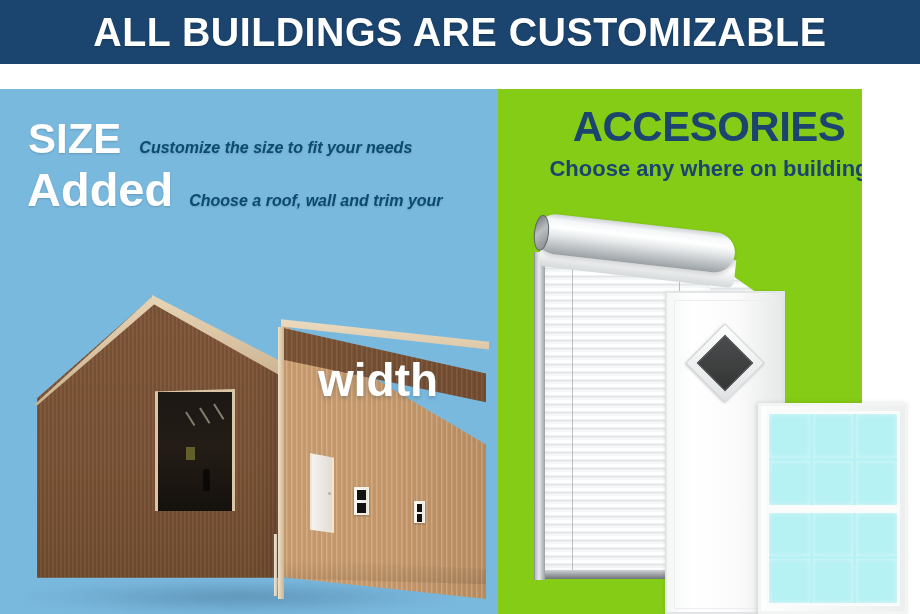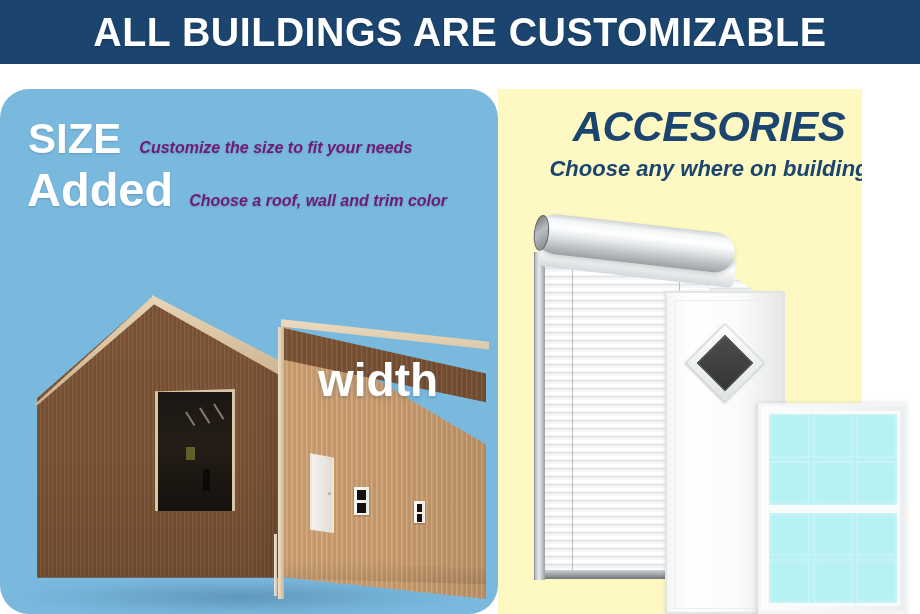--- a/index.html
+++ b/index.html
@@ -44,30 +44,28 @@
   }
 
   
   .left-panel {
     position: absolute;
     left: 0; top: 89px;
     width: 498px;
     height: 525px;
     background: #7ab9de;
     overflow: hidden;
-    border-radius: 29px;
   }
   .right-panel {
     position: absolute;
     left: 498px; top: 89px;
     width: 364px;
     height: 525px;
-    background: #fef9c3;
+    background: #84cc16;
     overflow: hidden;
-    font-style: italic;
   }
 
   
   .size-row {
     position: absolute;
     left: 28px; top: 29px;
     display: flex;
     align-items: baseline;
   }
   .colors-row {
@@ -79,21 +77,21 @@
   .big-word {
     color: #ffffff;
     font-family: "Liberation Sans", sans-serif;
     font-weight: bold;
     font-size: 42px;
     line-height: 1;
     text-shadow: 0 1px 2px rgba(40,70,95,0.28);
   }
   .big-word.colors { font-size: 47px; }
   .sub-phrase {
-    color: #701a75;
+    color: #0c4a6e;
     font-family: "Liberation Sans", sans-serif;
     font-style: italic;
     font-weight: bold;
     font-size: 16px;
     margin-left: 18px;
     text-shadow: 0 1px 2px rgba(40,70,95,0.25);
     white-space: nowrap;
   }
   .sub-phrase.colors-sub { margin-left: 16px; }
 
@@ -475,21 +473,21 @@
 
   <div class="left-panel">
 
     <div class="size-row">
       <span class="big-word">SIZE</span>
       <span class="sub-phrase">Customize the size to fit your needs</span>
     </div>
 
     <div class="colors-row">
       <span class="big-word colors">Added</span>
-      <span class="sub-phrase colors-sub">Choose a roof, wall and trim color</span>
+      <span class="sub-phrase colors-sub">Choose a roof, wall and trim your</span>
     </div>
 
     <div class="building-wrap">
       <div class="bld-shadow"></div>
 
       <div class="gable-face"></div>
       <div class="gable-trim-l"></div>
       <div class="gable-trim-r"></div>
 
       <div class="side-wall"></div>

